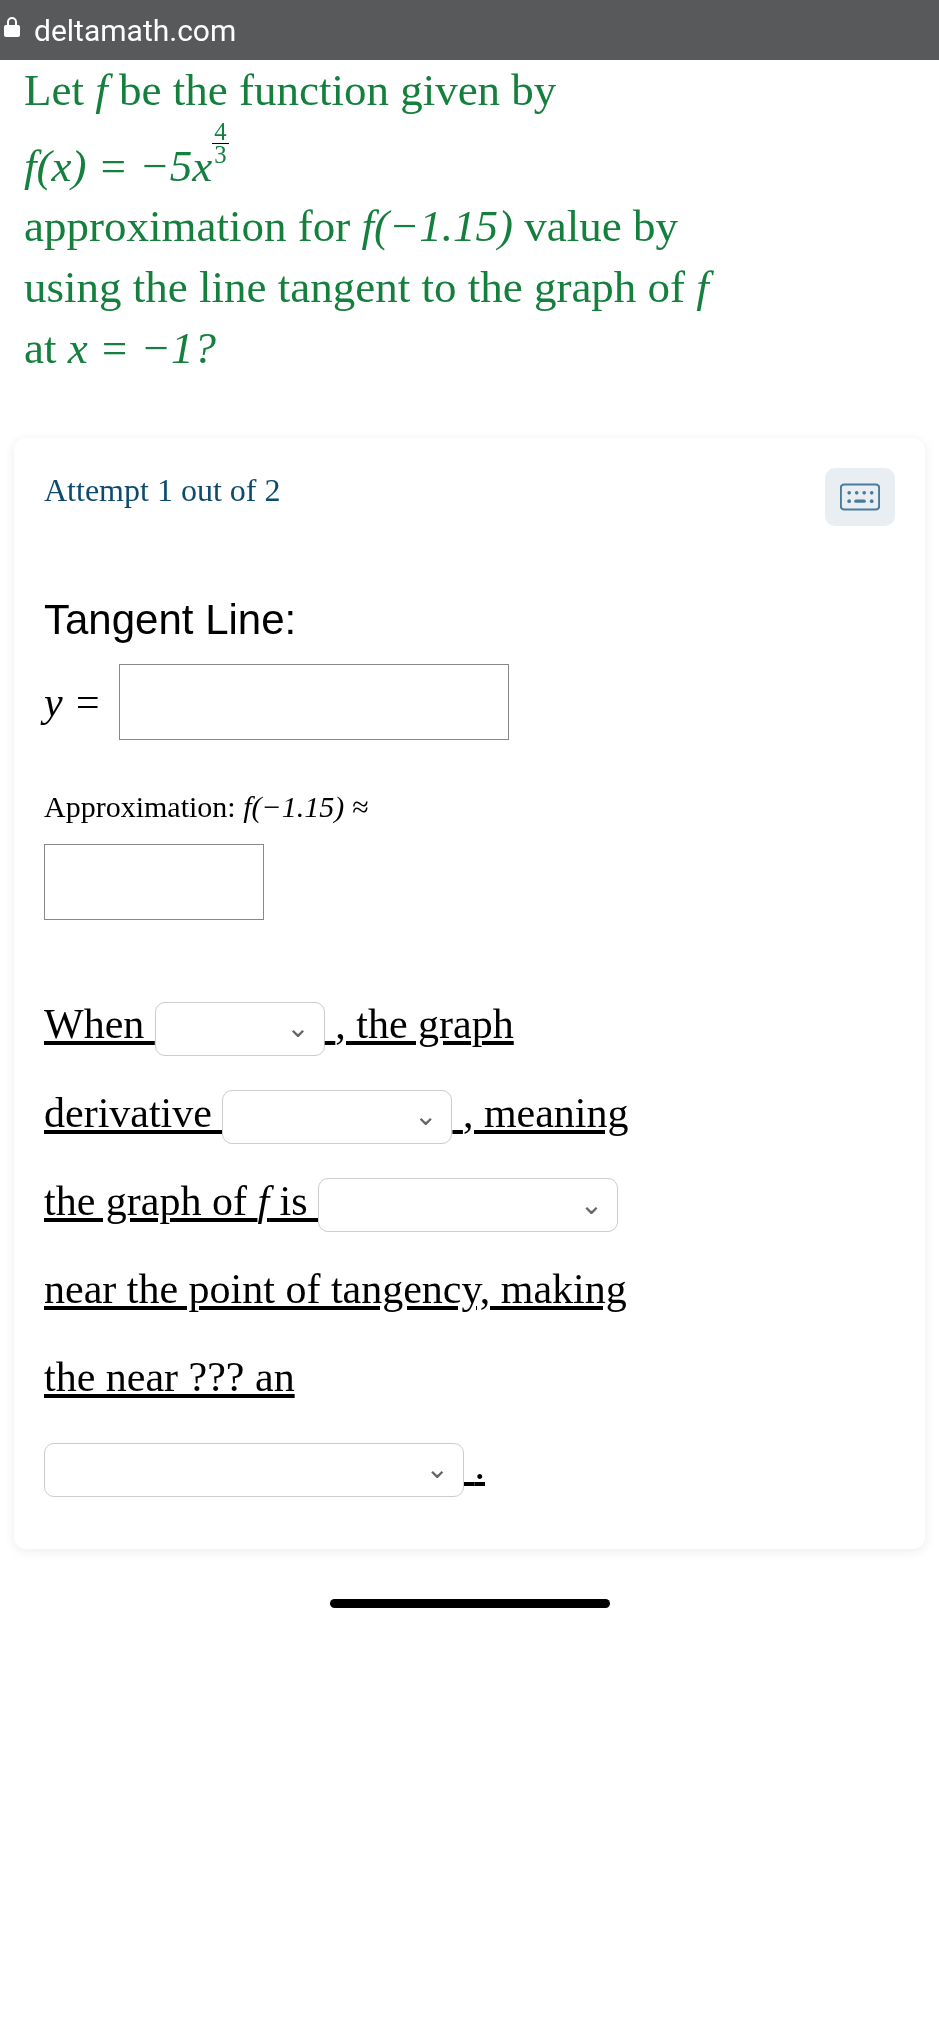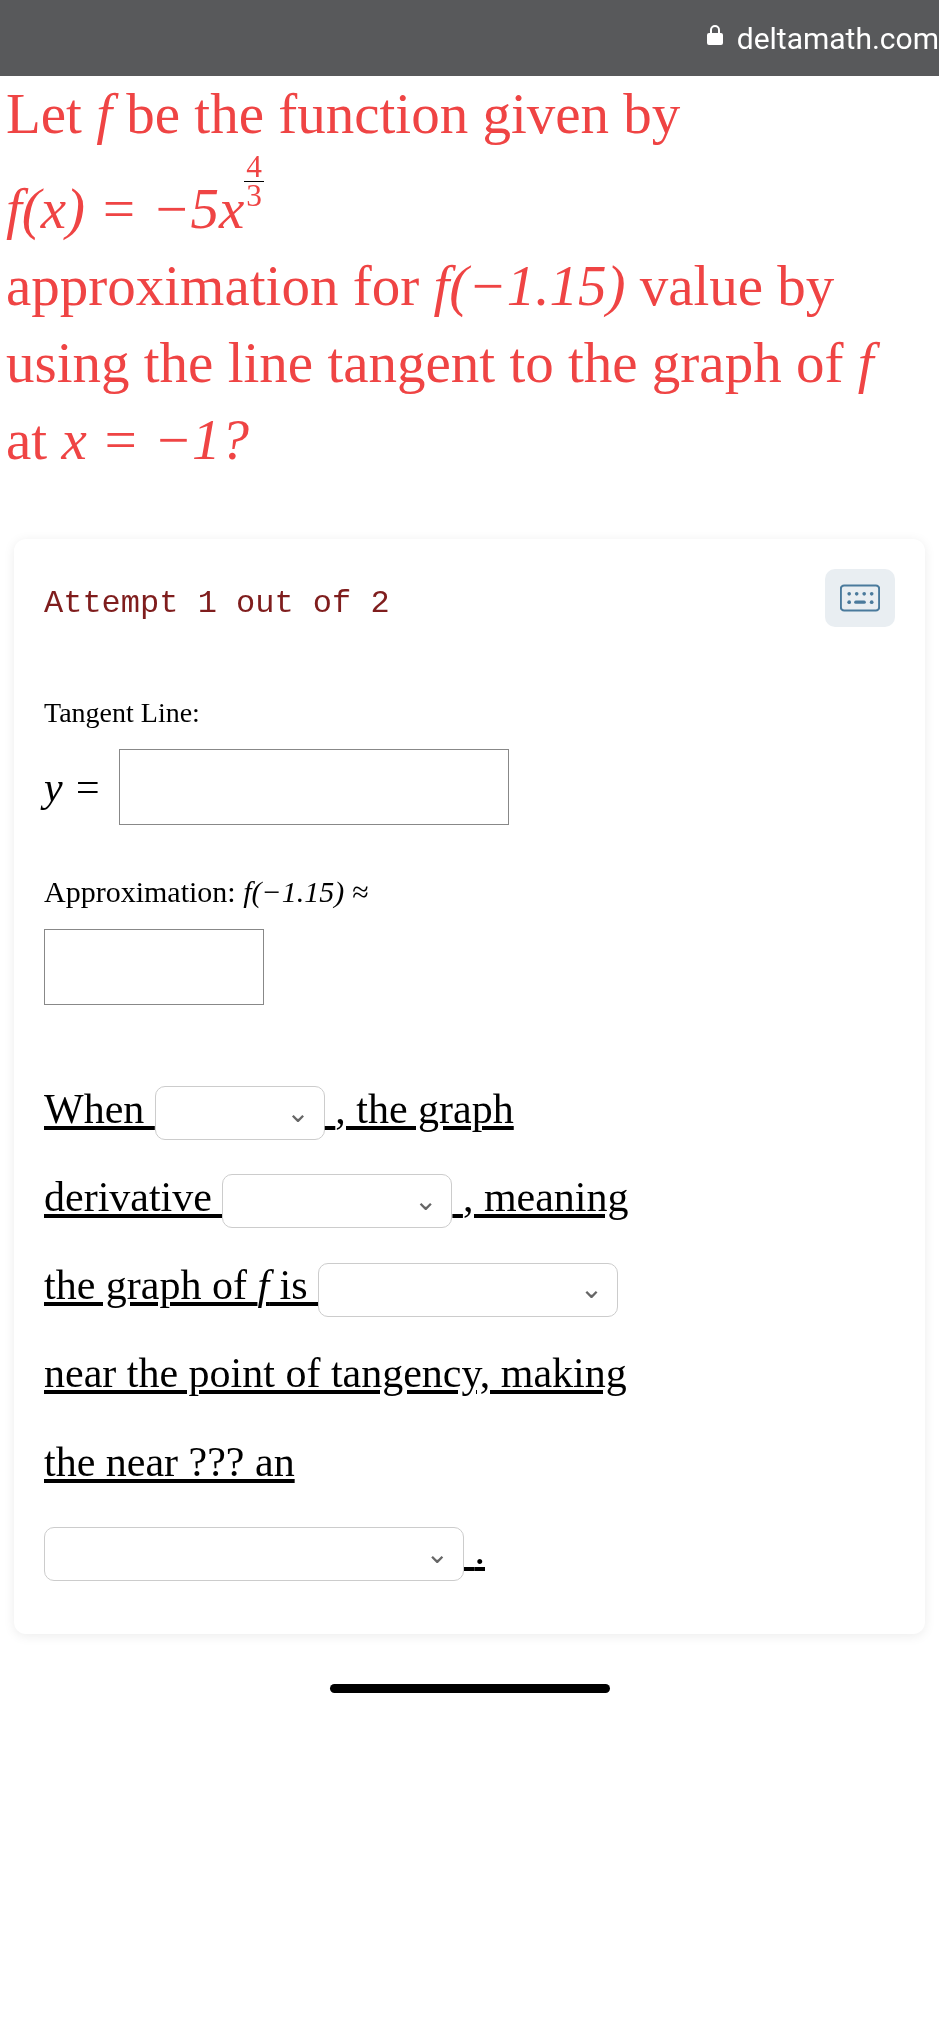--- a/index.html
+++ b/index.html
@@ -1,33 +1,33 @@
 <!DOCTYPE html>
 <html><head>
 <meta charset="utf-8">
 <style>
   * { box-sizing: border-box; margin: 0; padding: 0; }
   html, body { width: 939px; font-family: -apple-system, BlinkMacSystemFont, "Segoe UI", Roboto, sans-serif; background: #fff; }
   .url-bar {
     background: #58595b;
-    height: 76px;
-    display: flex;
-    align-items: center;
-    justify-content: flex-end;
+    height: 60px;
+    display: flex;
+    align-items: center;
+    justify-content: flex-start;
     gap: 10px;
     color: #fff;
     font-size: 30px;
   }
   .url-bar .lock { font-size: 24px; }
   .question {
-    padding: 0 12px 30px 6px;
-    font-size: 57px;
+    padding: 0 12px 30px 24px;
+    font-size: 45px;
     font-family: Georgia, 'Times New Roman', serif;
     line-height: 1.35;
-    color: #ef4444;
+    color: #15803d;
   }
   .math { font-family: 'Latin Modern', Georgia, serif; font-style: italic; }
   .answer-card {
     margin: 30px 14px 0 14px;
     background: #fff;
     border-radius: 12px;
     box-shadow: 0 2px 12px rgba(0,0,0,0.08);
     padding: 30px 30px 40px 30px;
     position: relative;
   }
@@ -36,41 +36,41 @@
     justify-content: space-between;
     align-items: flex-start;
   }
   .answer-title {
     font-size: 40px;
     font-weight: 600;
     color: #111;
     font-family: Georgia, serif;
   }
   .attempt {
-    margin-top: 16px;
+    margin-top: 4px;
     font-size: 32px;
-    color: #7f1d1d;
-    font-family: Liberation Mono, monospace;
+    color: #0c4a6e;
+    font-family: Liberation Serif, serif;
   }
   .keypad-btn {
     background: #e9eef2;
     border-radius: 10px;
     width: 70px;
     height: 58px;
     display: flex;
     align-items: center;
     justify-content: center;
     color: #4a7a9c;
     cursor: pointer;
   }
   .keypad-btn svg { width: 40px; height: 30px; }
   .section-label {
     margin-top: 70px;
-    font-size: 28px;
-    font-family: Liberation Serif, serif;
+    font-size: 42px;
+    font-family: Liberation Sans, sans-serif;
   }
   .line-row {
     margin-top: 20px;
     display: flex;
     align-items: center;
     gap: 18px;
   }
   .y-eq { font-size: 42px; font-family: Georgia, serif; font-style: italic; }
   .text-input {
     border: 1px solid #888;

